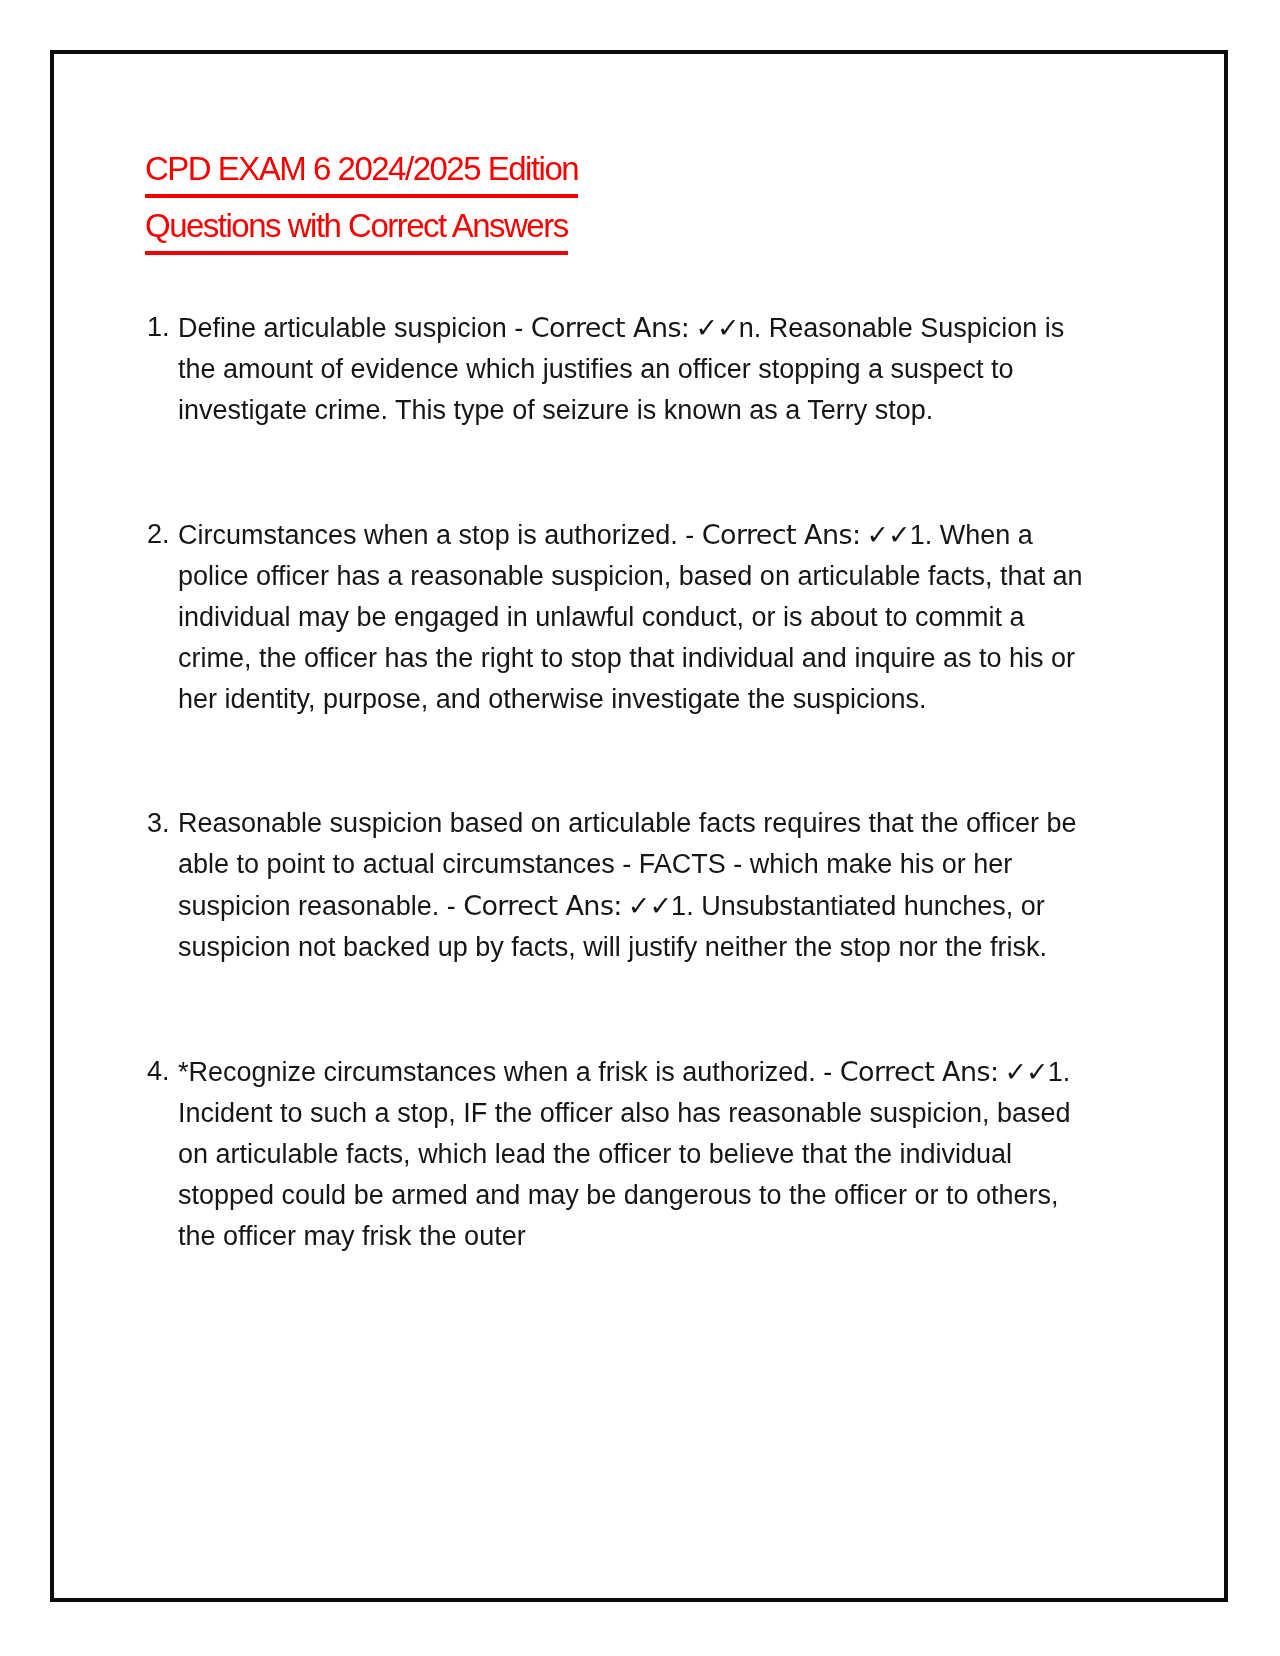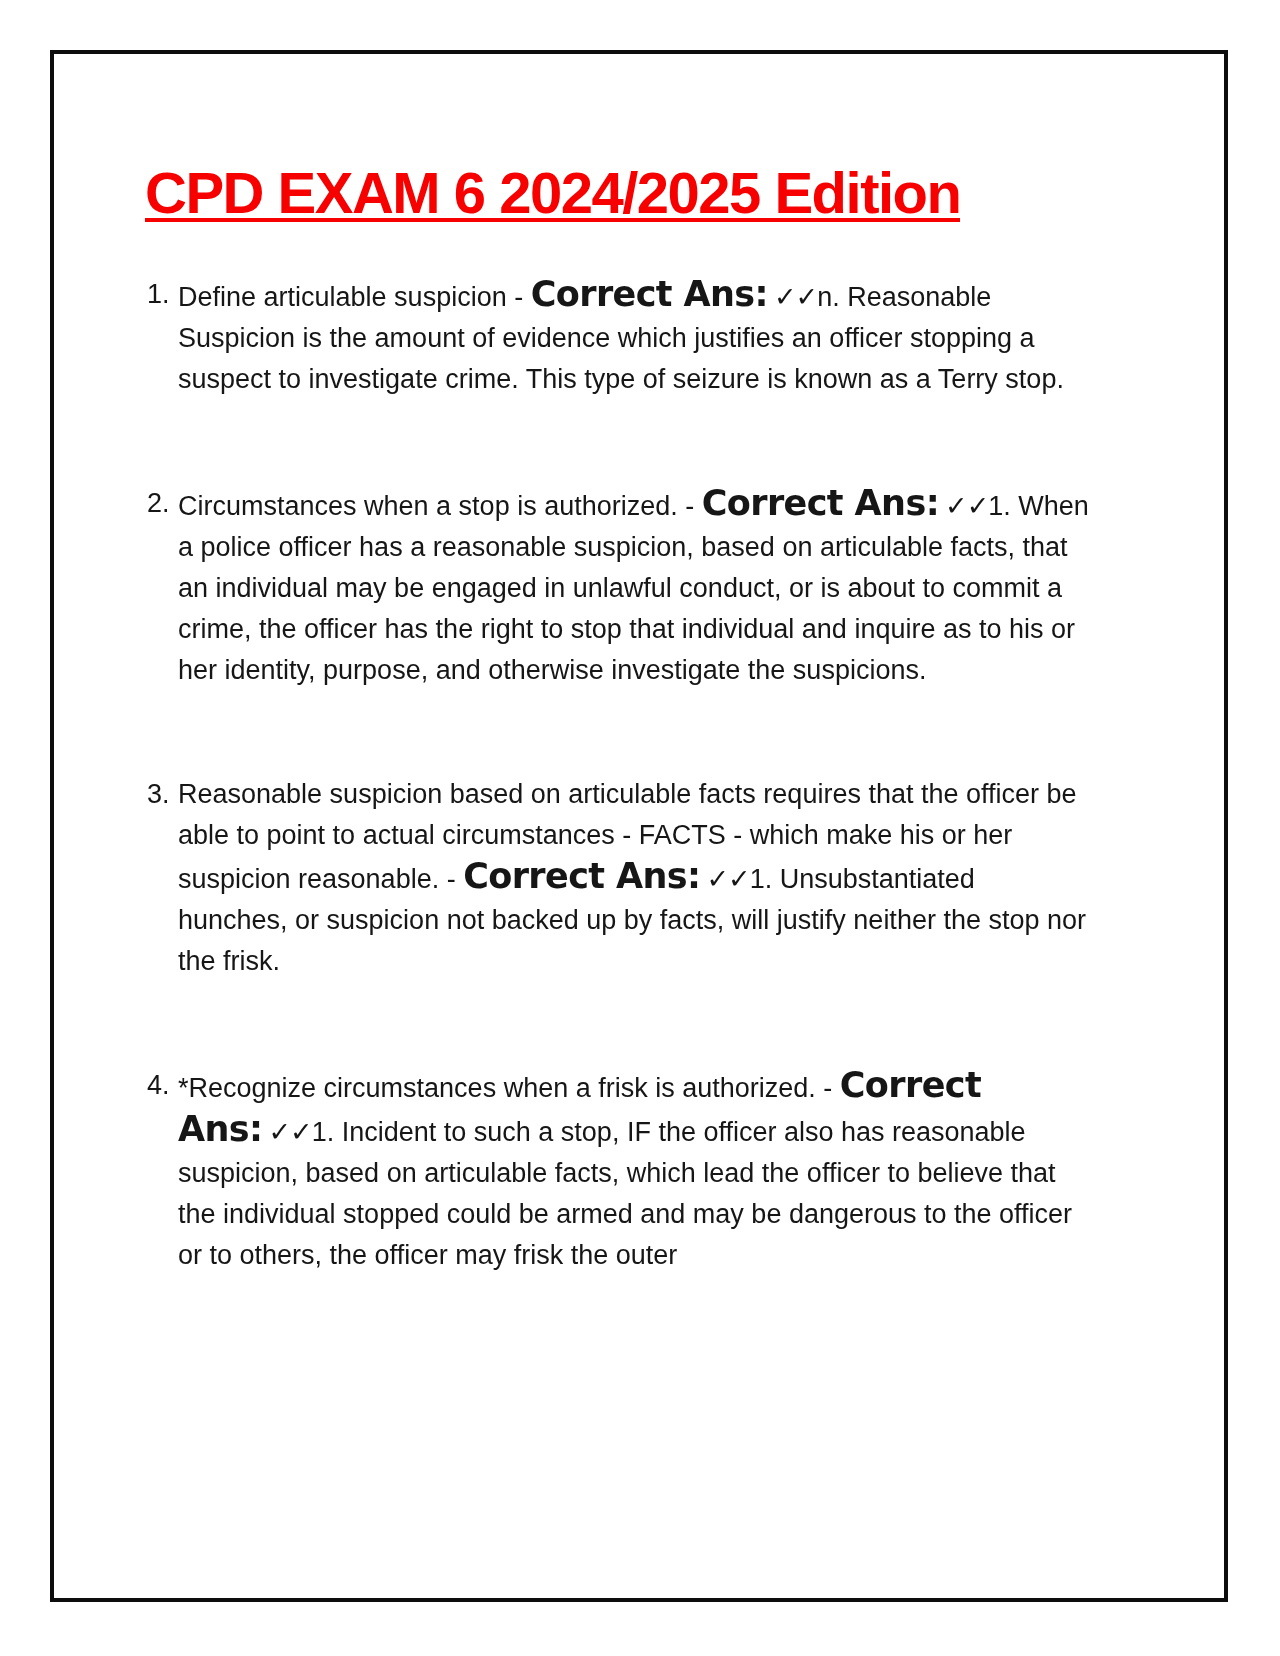--- a/index.html
+++ b/index.html
@@ -18,23 +18,23 @@
     position: absolute;
     left: 50px;
     top: 50px;
     width: 1178px;
     height: 1552px;
     border: 4px solid #0d0d0d;
     box-sizing: border-box;
     background: #ffffff;
   }
   .title {
-    margin: 114px 0 0 91px;
-    font-weight: 700;
-    font-size: 58px;
+    margin: 90px 0 0 91px;
+    font-weight: 400;
+    font-size: 33px;
     letter-spacing: -1.5px;
     color: #f70000;
   }
   .title-line {
     display: block;
     width: fit-content;
     line-height: 49px;
     border-bottom: 4px solid currentColor;
     padding-bottom: 1px;
     margin-bottom: 3px;
@@ -56,38 +56,38 @@
   }
   .q-num {
     display: block;
   }
   .q-body {
     margin: 0;
     padding: 0;
   }
   .ans-label {
     font-family: "DejaVu Sans", sans-serif;
-    font-size: 35px;
+    font-size: 27px;
     letter-spacing: -0.6px;
-    font-weight: bold;
   }
   .checks {
     font-family: "DejaVu Sans", sans-serif;
     font-weight: 700;
     margin-left: 6px;
     letter-spacing: -1px;
   }
 </style>
 </head>
 <body>
 
 <div class="frame" style="border-color: rgb(13, 13, 13);">
 
   <h1 class="title" style="color: rgb(247, 0, 0);">
     <span class="title-line">CPD EXAM 6 2024/2025 Edition</span>
+    <span class="title-line">Questions with Correct Answers</span>
   </h1>
 
   <ol class="questions" style="color: rgb(22, 22, 22);">
 
     <li class="question">
       <span class="q-num">1.</span>
       <p class="q-body"><span>Define articulable suspicion - </span><span class="ans-label">Correct Ans:</span><span class="checks">✓✓</span><span>n. Reasonable Suspicion is the amount of evidence which justifies an officer stopping a suspect to investigate crime. This type of seizure is known as a Terry stop.</span></p>
     </li>
 
     <li class="question">

